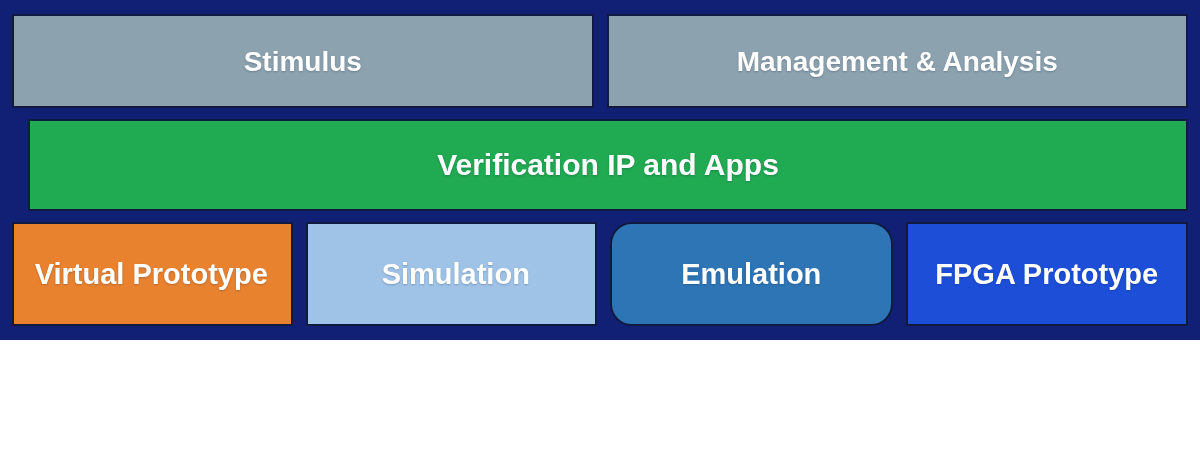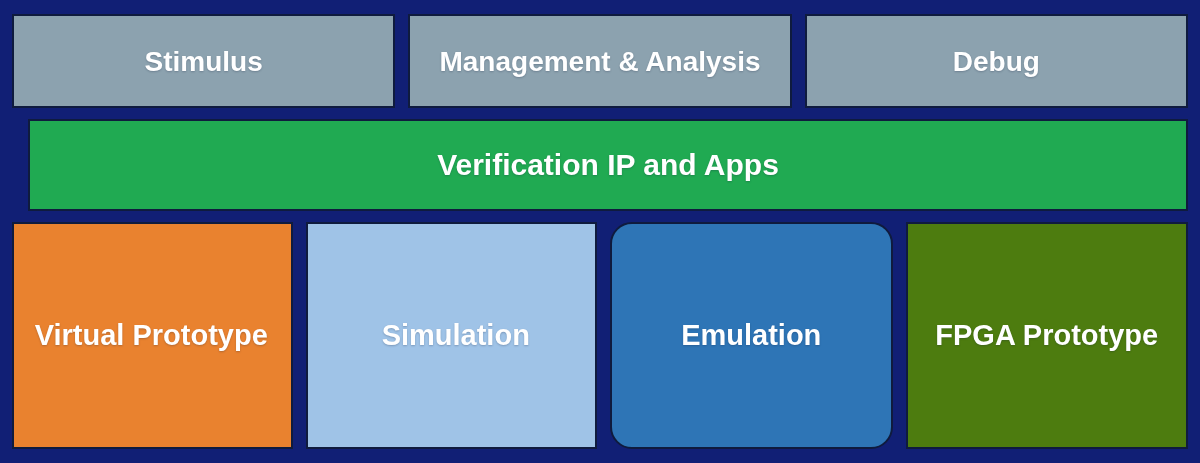--- a/index.html
+++ b/index.html
@@ -5,21 +5,21 @@
   html, body { margin: 0; padding: 0; }
   body {
     font-family: "Liberation Sans", sans-serif;
     width: 1200px;
     height: 463px;
     overflow: hidden;
   }
   .canvas {
     box-sizing: border-box;
     width: 1200px;
-    height: 463px;
+    height: 340px;
     padding: 14px 12px;
     display: flex;
     flex-direction: column;
     gap: 11px;
   }
   .row {
     display: flex;
     flex-direction: row;
     gap: 13px;
   }
@@ -49,37 +49,34 @@
 
 <div class="canvas" style="background-color: rgb(17, 31, 117);">
 
   <div class="row row-top">
     <div class="block" style="background-color: rgb(140, 162, 175);">
       <span>Stimulus</span>
     </div>
     <div class="block" style="background-color: rgb(140, 162, 175); justify-content: center;">
       <span>Management &amp; Analysis</span>
     </div>
-    <div class="block" style="background-color: rgb(140, 162, 175);">
-      <span>Debug</span>
-    </div>
   </div>
 
   <div class="block bar-mid" style="background-color: rgb(32, 170, 82);">
     <span>Verification IP and Apps</span>
   </div>
 
   <div class="row row-bot">
     <div class="block" style="background-color: rgb(233, 130, 47); padding-left: 12px;">
       <span>Virtual Prototype</span>
     </div>
     <div class="block" style="background-color: rgb(159, 195, 231); padding-left: 23px;">
       <span>Simulation</span>
     </div>
     <div class="block" style="background-color: rgb(46, 117, 182); border-radius: 22px;">
       <span>Emulation</span>
     </div>
-    <div class="block" style="background-color: #4d7c0f;">
+    <div class="block" style="background-color: #1d4ed8;">
       <span>FPGA Prototype</span>
     </div>
   </div>
 
 </div>
 
 </body></html>

